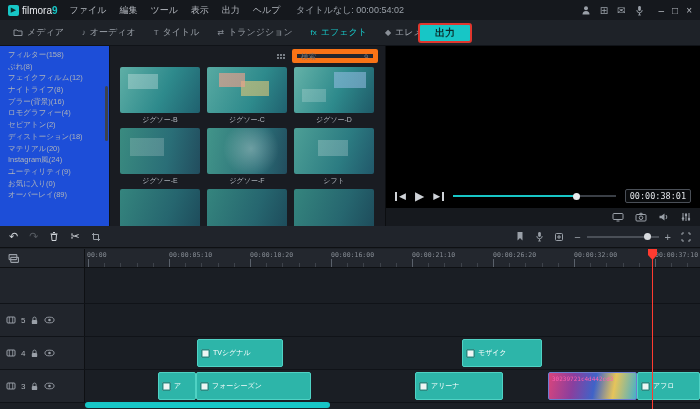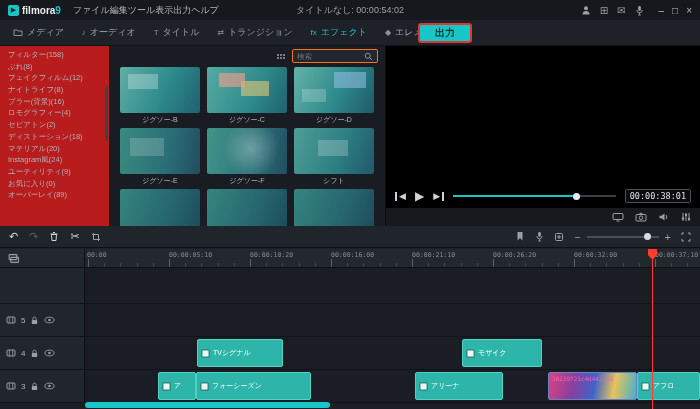--- a/index.html
+++ b/index.html
@@ -6,48 +6,48 @@
   html,body{width:700px;height:409px;overflow:hidden}
   body{font-family:"Liberation Sans","DejaVu Sans",sans-serif;background:#14171c;color:#c2c6cc}
   .app{position:relative;width:700px;height:409px;background:#1d2127}
   .ic{display:inline-block;vertical-align:middle;color:#9aa0a8}
   svg.ic{fill:none;stroke:currentColor;stroke-width:1}
 
   
   .titlebar{position:absolute;top:0;left:0;width:700px;height:20px;background:#15181d;display:flex;align-items:center;padding:0 8px;font-size:9px;color:#b4b8bf}
   .logo{display:flex;align-items:center;gap:3px;margin-right:12px}
   .logo-mark{width:11px;height:11px;border-radius:2px;background:#17c6c6;display:inline-flex;align-items:center;justify-content:center;color:#0b2a2b;font-size:7px;font-weight:bold}
-  .logo-text{font-weight:bold;color:#e8eaee;font-size:10px}
+  .logo-text{font-weight:normal;color:#e8eaee;font-size:10px}
   .logo-text b{color:#17c6c6}
-  .menus{display:flex;}
+  .menus{display:flex;gap:13px}
   .menus span{cursor:default}
   .proj-title{position:absolute;left:50%;transform:translateX(-50%);color:#9aa0a8}
   .tb-icons{margin-left:auto;display:flex;align-items:center;gap:9px;color:#9aa0a8;font-size:10px}
   .winctl{display:flex;gap:8px;margin-left:6px;color:#b4b8bf}
 
   
   .tabbar{position:absolute;top:20px;left:0;width:700px;height:26px;background:#1e2228;display:flex;align-items:center;padding-left:4px;border-bottom:1px solid #101318}
   .tab{display:flex;align-items:center;gap:4px;padding:0 9px;height:100%;font-size:9px;color:#9ba1a9;cursor:pointer}
   .tab .tab-ic{font-size:8px;font-style:normal;color:#8a9098}
   .tab.selected{color:#17c6c6}
   .tab.selected .tab-ic{color:#17c6c6}
   .export-btn{position:absolute;left:418px;top:3px;width:54px;height:20px;background:#17c6c6;color:#09302f;font-weight:bold;font-size:10px;border:2px solid #e0372e;border-radius:3px;display:flex;align-items:center;justify-content:center;cursor:pointer}
 
   
   .content{position:absolute;top:46px;left:0;width:700px;height:180px;display:flex}
 
-  .sidebar{width:110px;background:#b91c1c;border-right:1px solid #0e1013;padding-top:3px;position:relative;overflow:hidden}
+  .sidebar{width:110px;background:#1d4ed8;border-right:1px solid #0e1013;padding-top:3px;position:relative;overflow:hidden}
   .sidebar ul{list-style:none}
   .sidebar li{height:11.7px;line-height:11.7px;padding-left:8px;font-size:7.5px;color:#aeb3ba;white-space:nowrap;cursor:pointer}
   .sidebar li.selected{color:#17c6c6}
   .side-scroll{position:absolute;right:1px;top:40px;width:3px;height:55px;border-radius:2px;background:#3d434d}
 
   .library{width:275px;background:#191c22;position:relative}
   .lib-head{height:20px;display:flex;align-items:center;justify-content:flex-end;gap:6px;padding:0 7px}
-  .search-box{width:86px;height:14px;background:#22262e;border:1px solid #f97316;border-radius:2px;display:flex;align-items:center;padding:0 4px;gap:3px}
+  .search-box{width:86px;height:14px;background:#22262e;border:5px solid #f97316;border-radius:2px;display:flex;align-items:center;padding:0 4px;gap:3px}
   .search-box input{flex:1;background:transparent;border:0;outline:0;color:#aeb3ba;font-size:7.5px;width:60px;font-family:inherit}
   .grid{position:absolute;top:21px;left:10px;right:5px;bottom:0;display:grid;grid-template-columns:repeat(3,80px);column-gap:7px;row-gap:3px;overflow:hidden}
   .cell{width:80px}
   .th{width:80px;height:46px;border-radius:2px;overflow:hidden}
   .cell .lbl{font-size:7px;color:#b4b9c0;text-align:center;margin-top:2px;white-space:nowrap}
   .g1{background:linear-gradient(rgba(255,255,255,.28),rgba(255,255,255,.28)) 8px 7px/30px 15px no-repeat,linear-gradient(115deg,#5fafa6,#2e8a8c 55%,#20616f)}
   .g2{background:linear-gradient(rgba(236,160,140,.65),rgba(236,160,140,.65)) 12px 6px/26px 14px no-repeat,linear-gradient(rgba(226,200,120,.6),rgba(226,200,120,.6)) 34px 14px/28px 15px no-repeat,linear-gradient(115deg,#58aaa2,#2e8a8c 60%,#20616f)}
   .g3{background:linear-gradient(rgba(150,190,230,.55),rgba(150,190,230,.55)) 40px 5px/32px 16px no-repeat,linear-gradient(rgba(255,255,255,.2),rgba(255,255,255,.2)) 8px 22px/24px 13px no-repeat,linear-gradient(115deg,#65b2a8,#2e8a8c 55%,#1f5a68)}
   .g4{background:linear-gradient(rgba(255,255,255,.18),rgba(255,255,255,.18)) 10px 10px/34px 18px no-repeat,linear-gradient(100deg,#3a8b80,#2a6e77 60%,#224d5e)}
   .g5{background:radial-gradient(circle at 55% 45%,rgba(255,255,255,.3),transparent 55%),linear-gradient(100deg,#42958a,#2a6e77 65%,#224d5e)}

